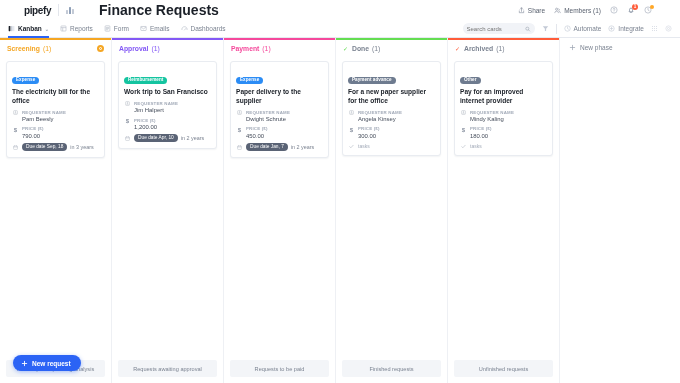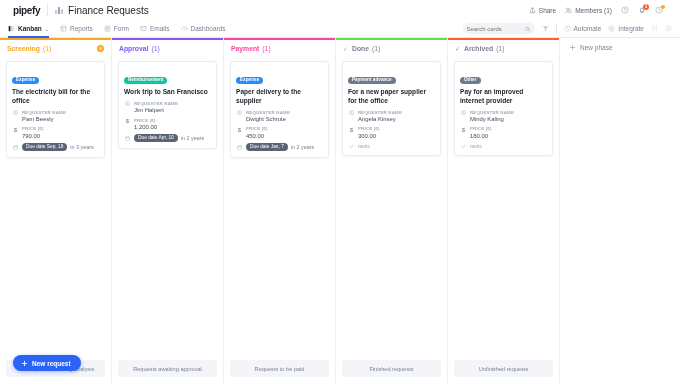--- a/index.html
+++ b/index.html
@@ -8,37 +8,37 @@
     font-family: "Liberation Sans", sans-serif;
     background: #ffffff;
     overflow: hidden;
   }
   body { position: relative; }
 
   
   .topbar {
     height: 20px;
     display: flex; align-items: center;
-    padding: 0 13px;
+    padding: 0 24px;
     background: #fff;
     position: relative;
   }
   .logo {
     font-size: 10px; font-weight: bold; color: #1b2028;
     letter-spacing: -0.4px;
   }
   .topbar-sep {
     width: 1px; height: 12px; background: #e3e6ec; margin: 0 7px;
   }
   .board-icon { margin-right: 5px; display: flex; align-items: flex-end; gap: 1px; }
   .board-icon i { display: block; width: 2px; background: #c3cad6; border-radius: .5px; }
   .board-icon i:nth-child(1) { height: 4px; }
   .board-icon i:nth-child(2) { height: 7px; background:#8fa0b8; }
   .board-icon i:nth-child(3) { height: 5px; }
-  .board-title { font-size: 10px; font-weight: normal; color: #1b2028; }
+  .board-title { font-size: 14px; font-weight: bold; color: #1b2028; margin-left: 20px; }
 
   .topbar-right {
     margin-left: auto; display: flex; align-items: center; gap: 9px;
     padding-right: 4px;
   }
   .tb-item {
     display: flex; align-items: center; gap: 3px;
     font-size: 6.5px; color: #58606e; white-space: nowrap;
   }
   .tb-item svg { display: block; }

